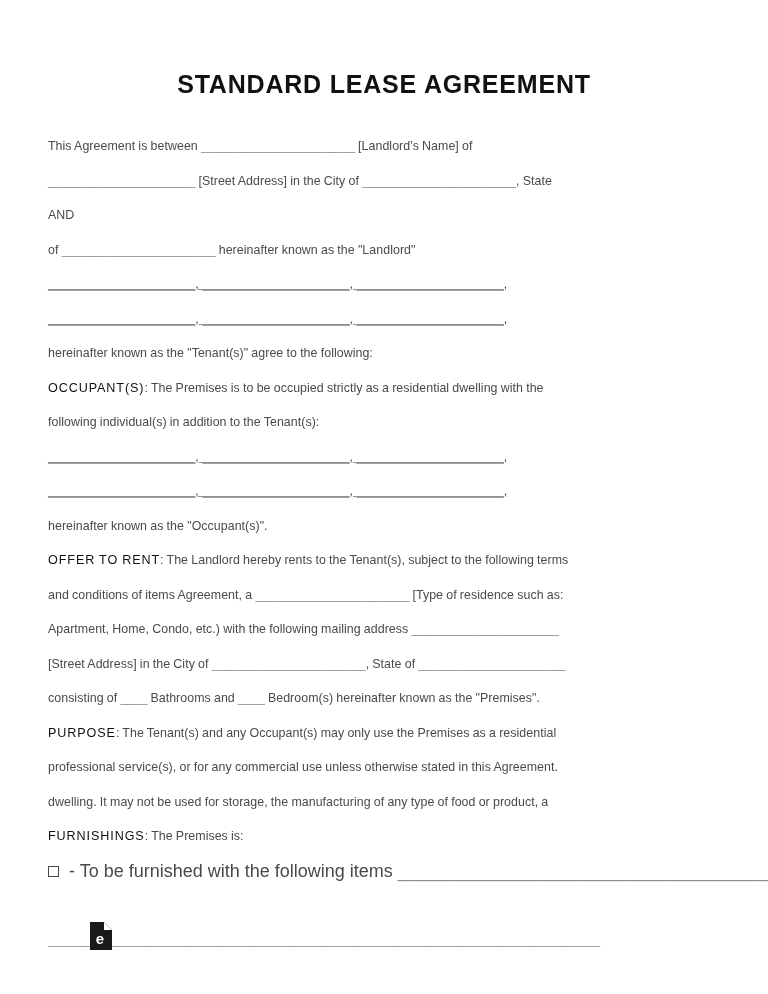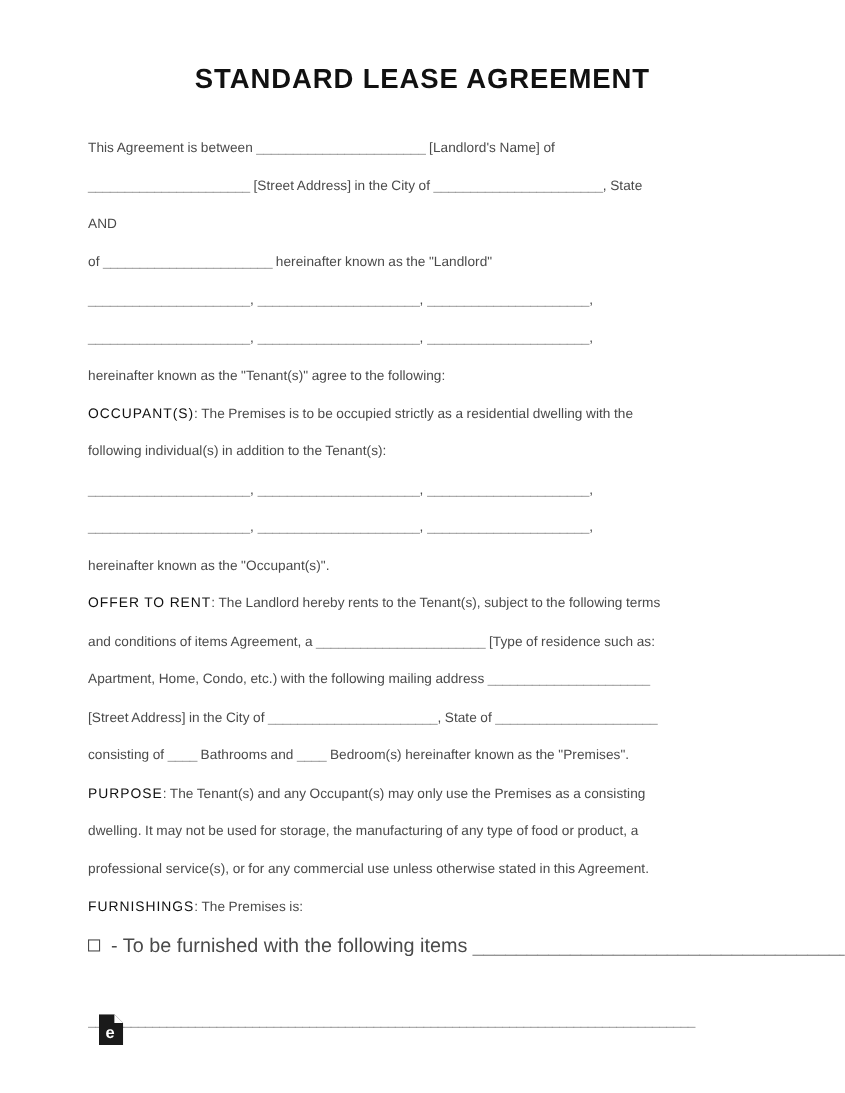--- a/index.html
+++ b/index.html
@@ -22,26 +22,26 @@
     height: 994px;
     background: #ffffff;
     box-sizing: border-box;
   }
   .doc-title {
     text-align: center;
     font-size: 25px;
     font-weight: bold;
     letter-spacing: 0.8px;
     color: #111111;
-    margin: 0;
+    margin: 12px;
     padding-top: 58px;
     font-family: "Liberation Sans", sans-serif;
   }
   .body-area {
-    padding: 0 88px 0 80px;
+    padding: 0 88px 0 48px;
     margin-top: 30px;
   }
   .para {
     font-size: 12.4px;
     line-height: 34.5px;
     color: #4a4a4a;
     letter-spacing: 0.05px;
     margin: 0;
     word-spacing: -0.3px;
     text-align: left;
@@ -52,20 +52,21 @@
     letter-spacing: 0.9px;
     font-size: 12.6px;
   }
   .blank-row {
     font-size: 12.4px;
     line-height: 34.5px;
     color: #8e8e8e;
     letter-spacing: -0.2px;
     white-space: nowrap;
     margin: 0;
+    text-decoration: underline;
   }
   .blank-row .sep {
     color: #4a4a4a;
     letter-spacing: 0.05px;
   }
   .fill {
     color: #8e8e8e;
     letter-spacing: -0.2px;
   }
   .rule-row {
@@ -141,25 +142,25 @@
     <p class="para"><span class="lbl">OFFER TO RENT</span><span>: The Landlord hereby rents to the Tenant(s), subject to the following terms</span></p>
 
     <p class="para"><span>and conditions of items Agreement, a </span><span class="fill">_______________________</span><span> [Type of residence such as:</span></p>
 
     <p class="para"><span>Apartment, Home, Condo, etc.) with the following mailing address </span><span class="fill">______________________</span></p>
 
     <p class="para"><span>[Street Address] in the City of </span><span class="fill">_______________________</span><span>, State of </span><span class="fill">______________________</span></p>
 
     <p class="para"><span>consisting of </span><span class="fill">____</span><span> Bathrooms and </span><span class="fill">____</span><span> Bedroom(s) hereinafter known as the "Premises".</span></p>
 
-    <p class="para"><span class="lbl">PURPOSE</span><span>: The Tenant(s) and any Occupant(s) may only use the Premises as a consisting</span></p>
+    <p class="para"><span class="lbl">PURPOSE</span><span>: The Tenant(s) and any Occupant(s) may only use the Premises as a residential</span></p>
+
+    <p class="para">professional service(s), or for any commercial use unless otherwise stated in this Agreement.</p>
 
     <p class="para">dwelling. It may not be used for storage, the manufacturing of any type of food or product, a</p>
-
-    <p class="para">professional service(s), or for any commercial use unless otherwise stated in this Agreement.</p>
 
     <p class="para"><span class="lbl">FURNISHINGS</span><span>: The Premises is:</span></p>
 
     <p class="check-line"><span class="checkbox"></span><span> - To be furnished with the following items </span><span class="fill">_________________________________________</span></p>
 
     <div class="spacer-line"></div>
 
     <p class="rule-row">_____________________________________________________________________________________</p>
 
   </div>

